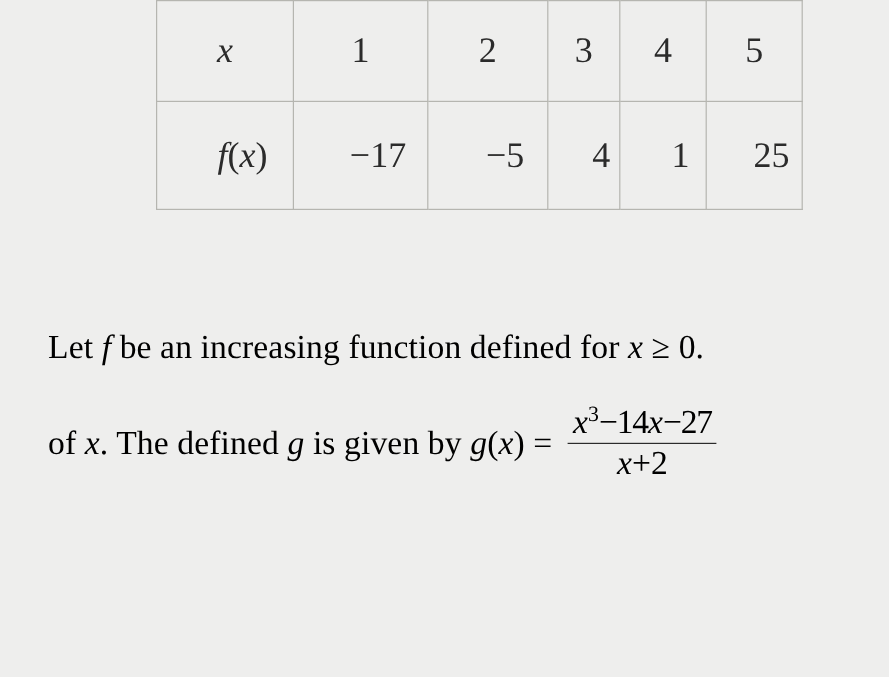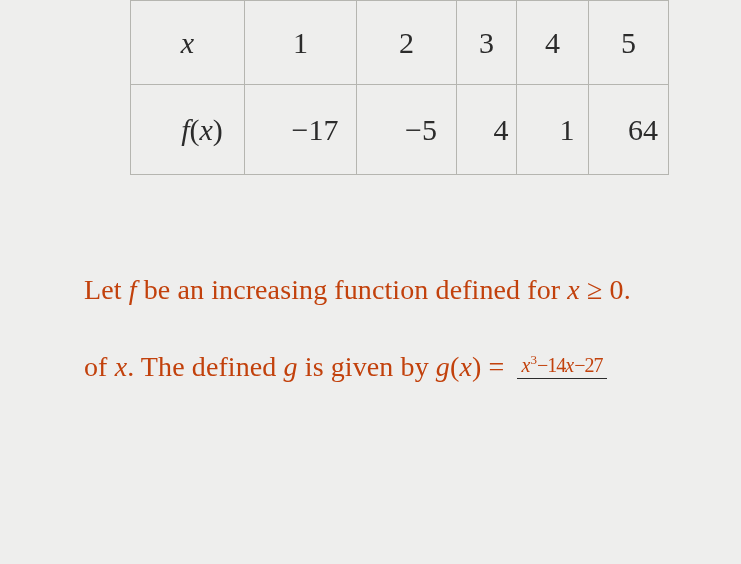--- a/index.html
+++ b/index.html
@@ -35,32 +35,31 @@
     .c1 { width: 112px; }
     .c2 { width: 100px; }
     .c3 { width: 60px; }
     .c4 { width: 72px; }
     .c5 { width: 80px; }
     .fx { font-style: italic; }
     .fx .paren { font-style: normal; }
     .body-text {
       font-size: 28px;
       line-height: 1.95;
-      color: #c2410c;
+      color: #000000;
       margin-top: 88px;
       letter-spacing: 0.1px;
-      margin-left: 44px;
     }
     .body-text p { margin-bottom: 22px; }
     .mi { font-style: italic; font-family: Georgia, serif; }
     .frac {
       display: inline-block;
       vertical-align: middle;
       text-align: center;
-      font-size: 20px;
+      font-size: 28px;
       line-height: 1.05;
       position: relative;
       top: -2px;
       margin-left: 6px;
     }
     .frac .num {
       display: block;
       border-bottom: 1.5px solid #2b2b2b;
       padding: 0 4px 2px 4px;
     }
@@ -85,28 +84,29 @@
       <td class="c3">3</td>
       <td class="c4">4</td>
       <td class="c5">5</td>
     </tr>
     <tr class="row">
       <td class="c0 fx"><span class="mi">f</span><span class="paren">(</span><span class="mi">x</span><span class="paren">)</span></td>
       <td class="c1">−17</td>
       <td class="c2">−5</td>
       <td class="c3">4</td>
       <td class="c4">1</td>
-      <td class="c5">64</td>
+      <td class="c5">25</td>
     </tr>
   </tbody>
     </table>
 
   <div class="body-text">
     <p>
       <span>Let </span><span class="mi">f</span><span> be an increasing function defined for </span><span class="mi">x</span><span class="ge"> ≥ </span><span>0</span><span>.</span>
     </p>
     <p>
       <span>of </span><span class="mi">x</span><span>. The defined </span><span class="mi">g</span><span> is given by </span><span class="mi">g</span><span>(</span><span class="mi">x</span><span>)</span><span> = </span><span class="frac">
         <span class="num"><span class="mi">x</span><span class="sup">3</span><span class="minus">−14</span><span class="mi">x</span><span class="minus">−27</span></span>
+        <span class="den"><span class="mi">x</span><span>+2</span></span>
       </span>
     </p>
   </div>
 </div>
 
 </body></html>

